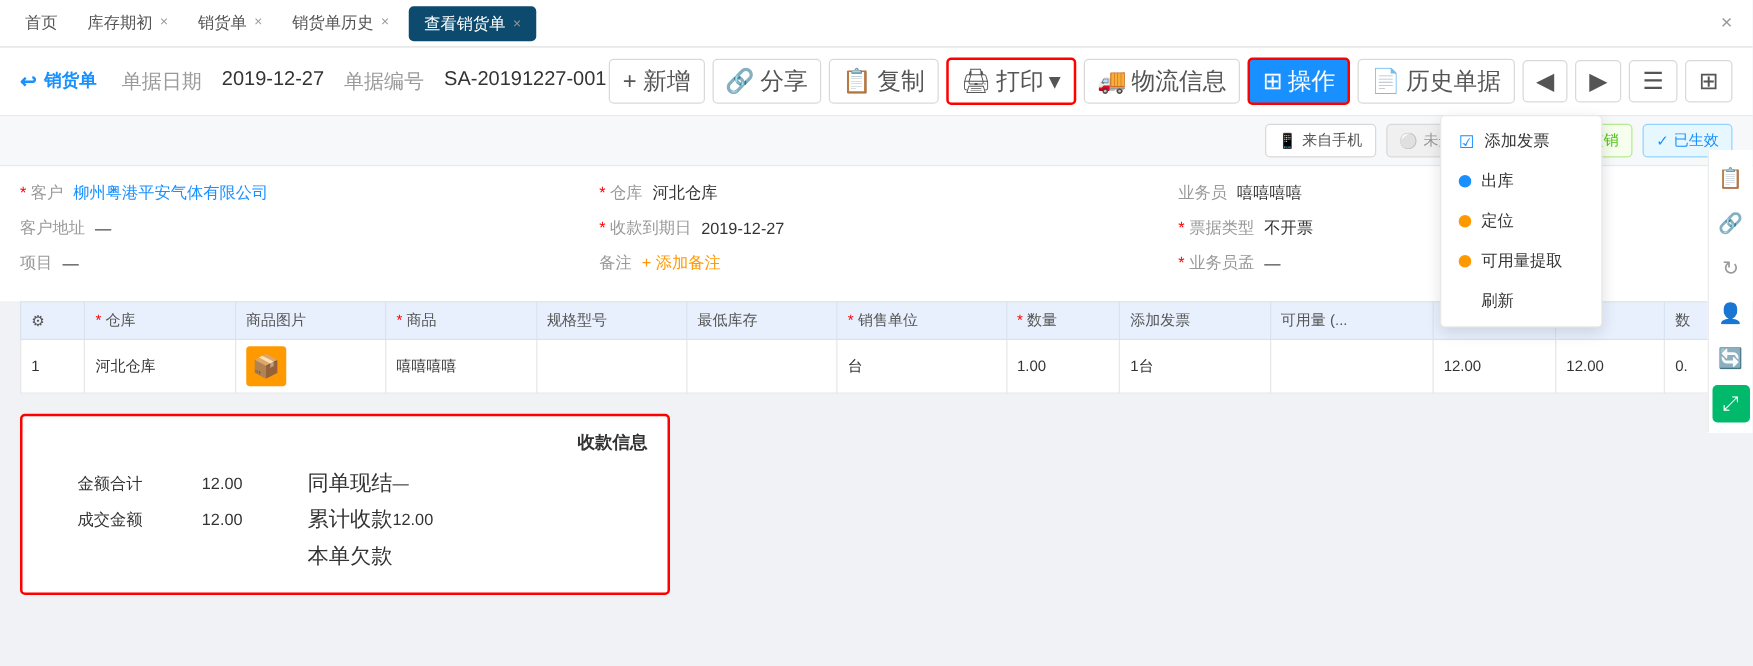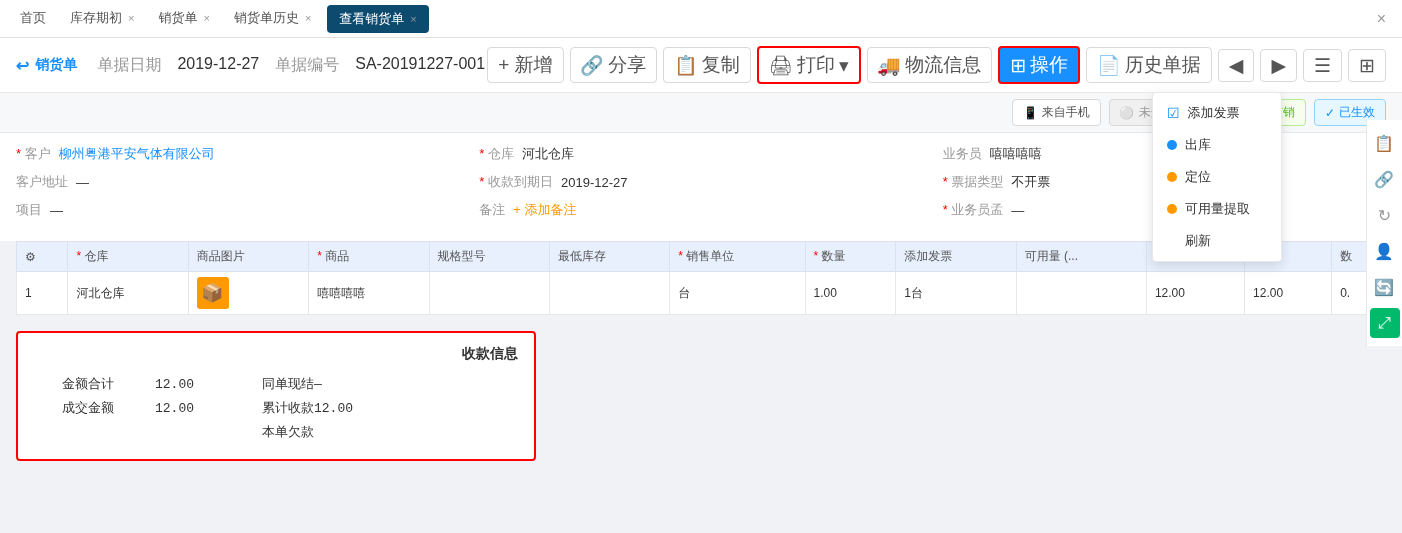--- a/index.html
+++ b/index.html
@@ -79,24 +79,24 @@
     tr.data-row td { background: #fff; }
     tr.subtotal-row td { background: #f9f9f9; color: #999; }
     .product-img { width: 32px; height: 32px; background: #ff9900; border-radius: 3px; display: flex; align-items: center; justify-content: center; color: #fff; font-size: 18px; }
 
     
     .payment-section {
       margin: 8px 16px; border: 2px solid #f00; border-radius: 4px;
       padding: 12px 16px; background: #fff; max-width: 520px; text-align: right;
     }
     .payment-title { font-weight: bold; font-size: 14px; margin-bottom: 12px; }
-    .payment-row { display: flex; align-items: center; margin-bottom: 6px; gap: 0; font-family: Liberation Mono, monospace; }
+    .payment-row { display: flex; align-items: center; margin-bottom: 6px; gap: 0; }
     .payment-key { color: #333; width: 80px; font-size: 13px; }
     .payment-val { color: #333; font-size: 13px; width: 80px; }
-    .payment-key2 { color: #333; width: 80px; font-size: 13px; margin-left: 40px; }
+    .payment-key2 { color: #333; width: 80px; font-size: 17px; margin-left: 40px; }
     .payment-val2 { color: #333; font-size: 13px; }
 
     
     .dropdown-menu {
       position: absolute; top: 92px; right: 120px;
       background: #fff; border: 1px solid #e8e8e8; border-radius: 4px;
       box-shadow: 0 4px 12px rgba(0,0,0,0.12); z-index: 100;
       min-width: 130px; padding: 4px 0;
     }
     .dropdown-item {

